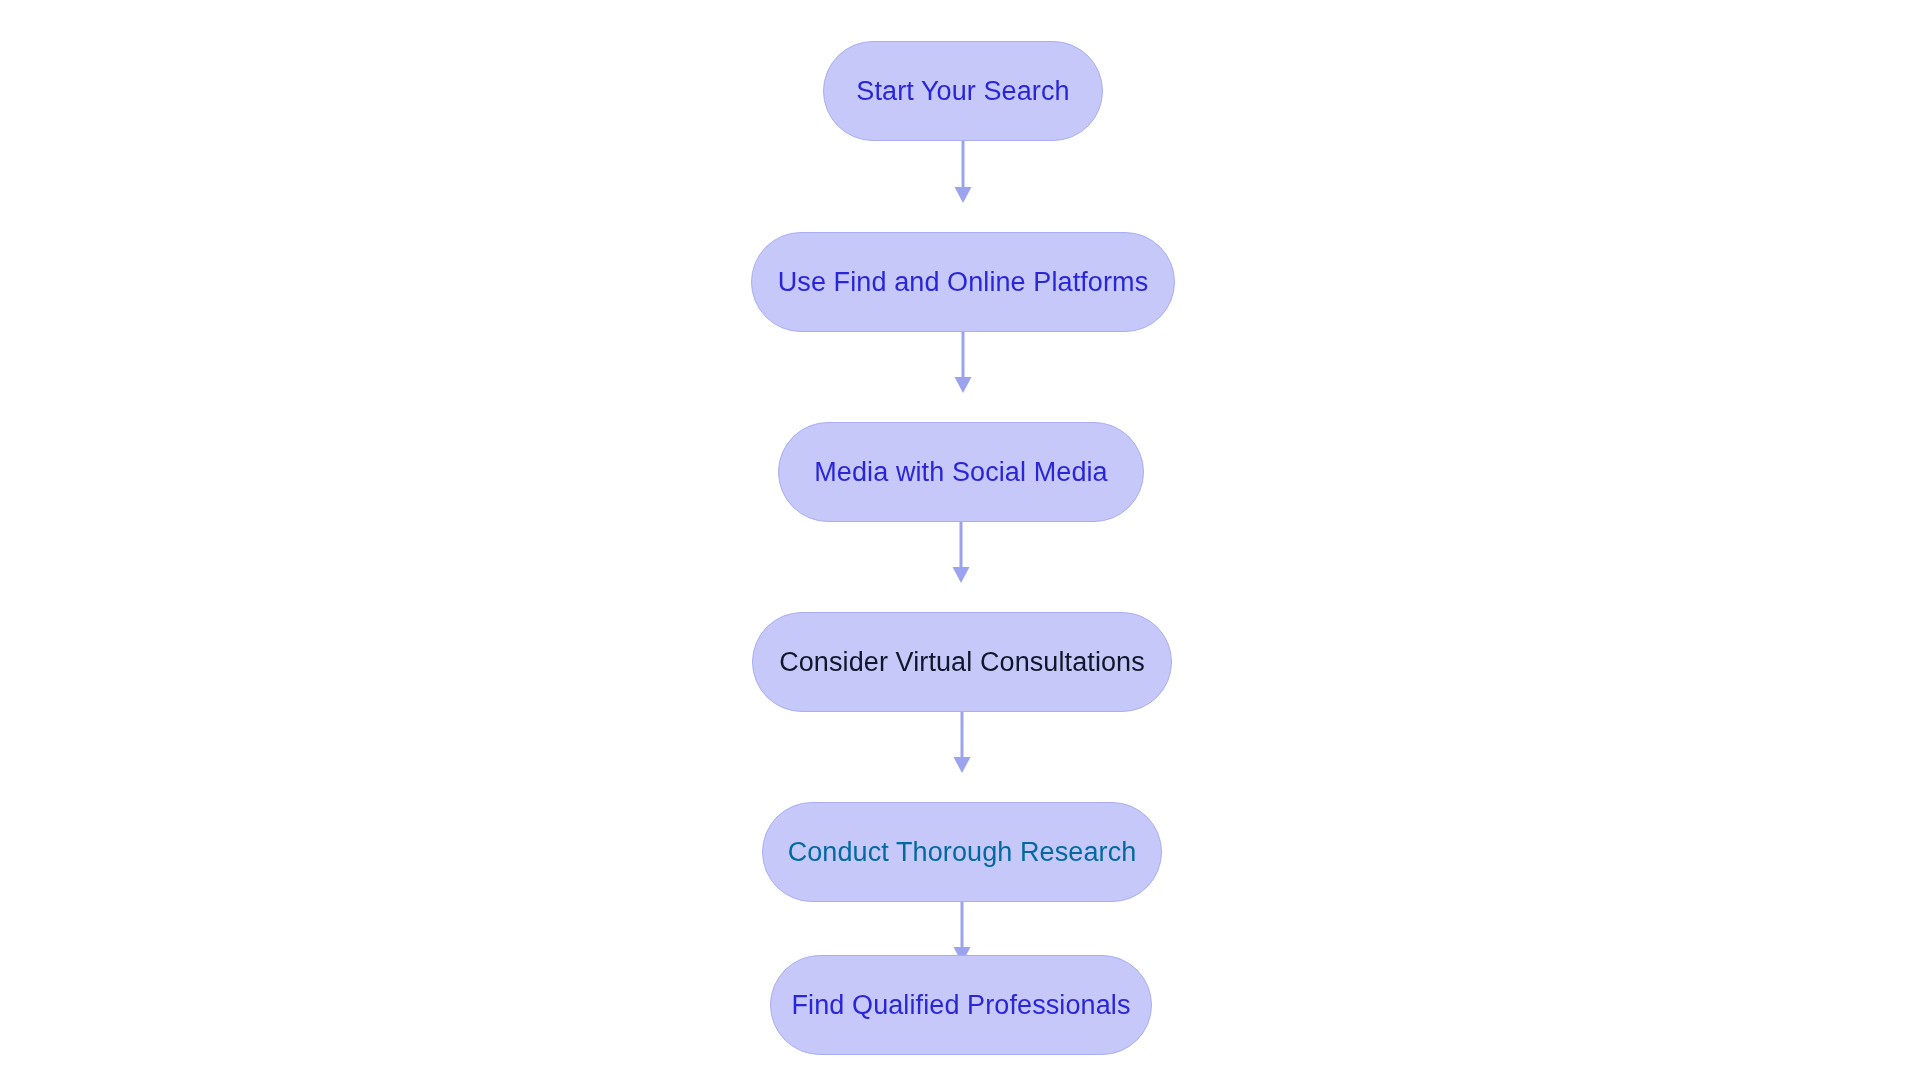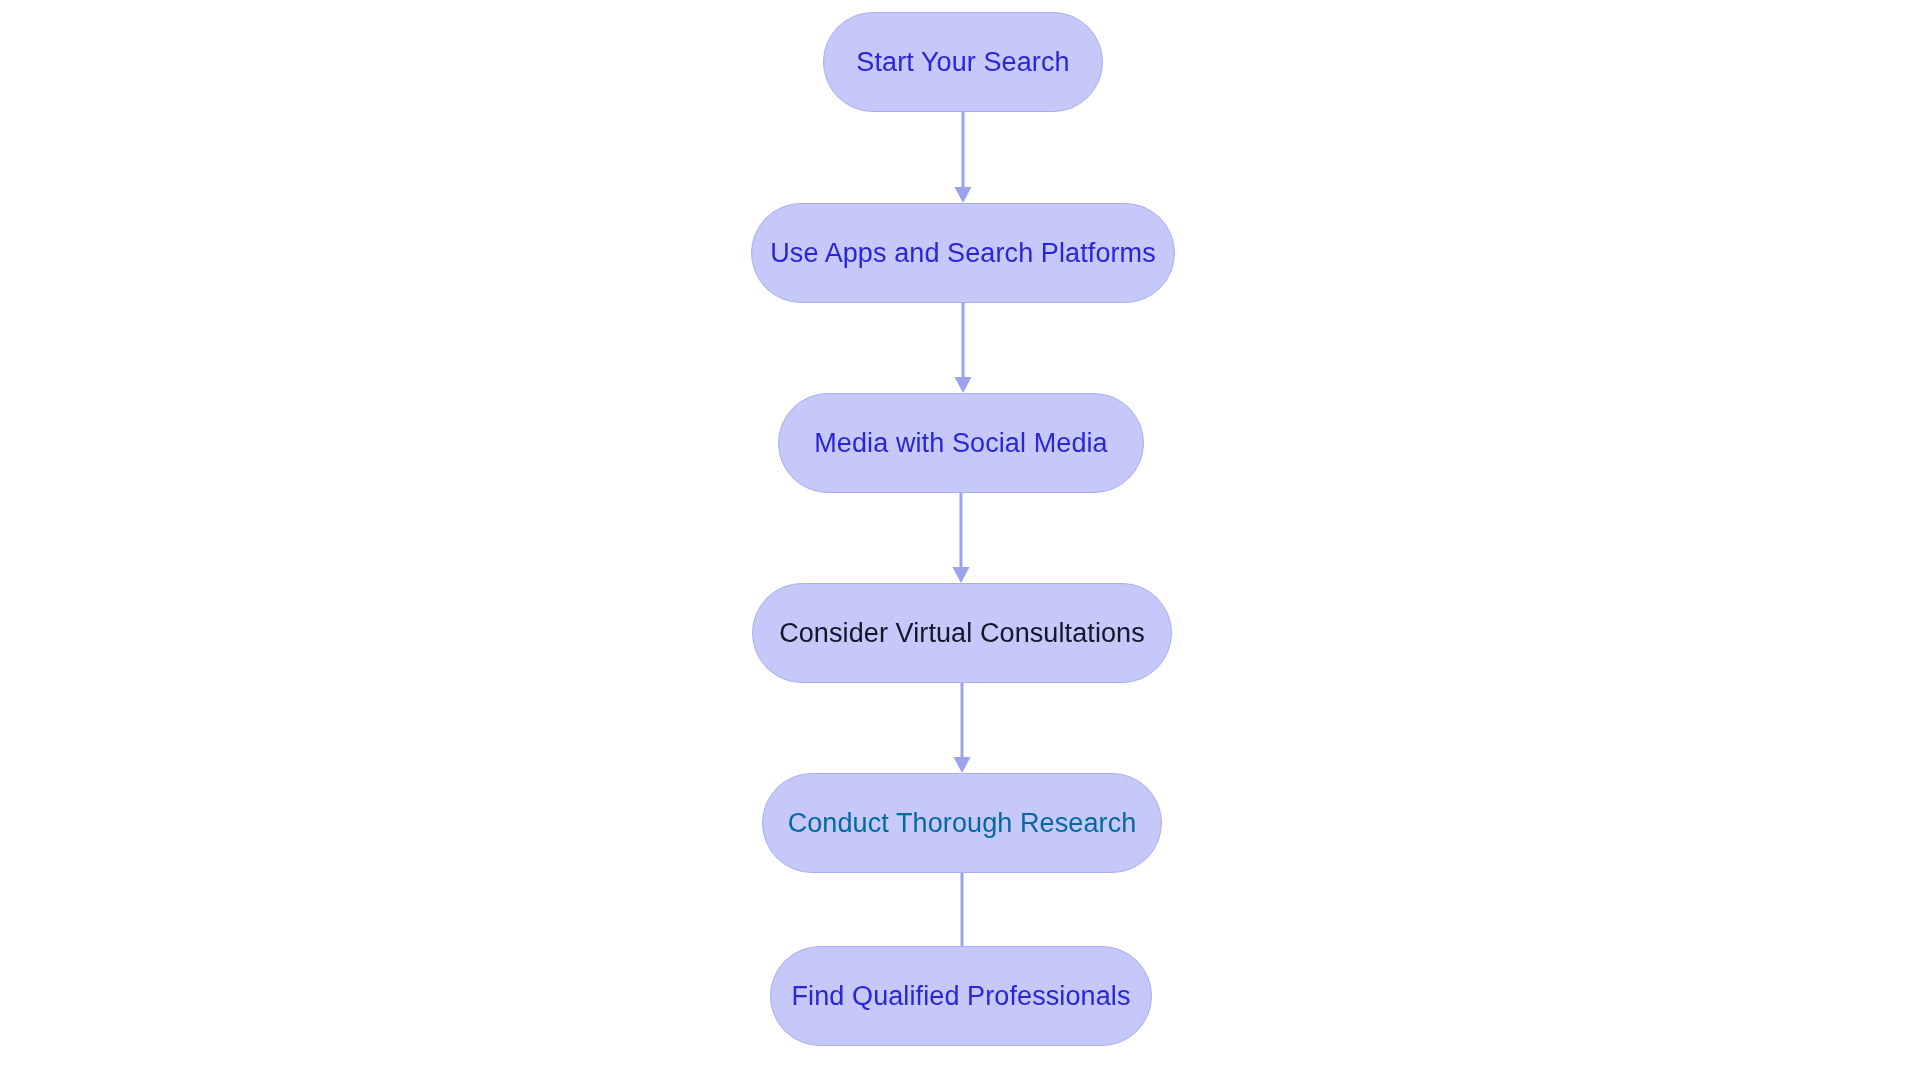--- a/index.html
+++ b/index.html
@@ -25,20 +25,21 @@
     position: absolute;
     box-sizing: border-box;
     height: 100px;
     border-radius: 50px;
     background: #c5c8f9;
     border: 1.6px solid #a9aef2;
     display: flex;
     align-items: center;
     justify-content: center;
     text-align: center;
+    margin-top: 29px;
   }
 
   .flow-node .node-label {
     color: #2a26d8;
     font-size: 27px;
     font-weight: 400;
     letter-spacing: 0.1px;
     line-height: 1;
     white-space: nowrap;
     font-family: "Liberation Sans", sans-serif;
@@ -89,28 +90,28 @@
           <line x1="20" y1="0" x2="20" y2="74" stroke="#9ba3ef" stroke-width="3"></line>
           <polygon points="11.5,74 28.5,74 20,90" fill="#9ba3ef"></polygon>
         </svg>
       </div>
     </div>
   <div id="node-layer">
       <div class="flow-node" style="left: 823px; top: 12px; width: 280px; height: 100px; background: rgb(197, 200, 249); border-color: rgb(169, 174, 242);">
         <span class="node-label" style="color: rgb(42, 38, 216);">Start Your Search</span>
       </div>
       <div class="flow-node" style="left: 751px; top: 203px; width: 424px; height: 100px; background: rgb(197, 200, 249); border-color: rgb(169, 174, 242);">
-        <span class="node-label" style="color: rgb(42, 38, 216);">Use Apps and Search Platforms</span>
+        <span class="node-label" style="color: rgb(42, 38, 216);">Use Find and Online Platforms</span>
       </div>
       <div class="flow-node" style="left: 778px; top: 393px; width: 366px; height: 100px; background: rgb(197, 200, 249); border-color: rgb(169, 174, 242);">
         <span class="node-label" style="color: rgb(42, 38, 216);">Media with Social Media</span>
       </div>
       <div class="flow-node" style="left: 752px; top: 583px; width: 420px; height: 100px; background: rgb(197, 200, 249); border-color: rgb(169, 174, 242);">
         <span class="node-label" style="color: #0f172a;">Consider Virtual Consultations</span>
       </div>
       <div class="flow-node" style="left: 762px; top: 773px; width: 400px; height: 100px; background: rgb(197, 200, 249); border-color: rgb(169, 174, 242);">
         <span class="node-label" style="color: #0369a1;">Conduct Thorough Research</span>
       </div>
-      <div class="flow-node" style="left: 770px; top: 946px; width: 382px; height: 100px; background: rgb(197, 200, 249); border-color: rgb(169, 174, 242);">
+      <div class="flow-node" style="left: 770px; top: 926px; width: 382px; height: 100px; background: rgb(197, 200, 249); border-color: rgb(169, 174, 242);">
         <span class="node-label" style="color: rgb(42, 38, 216);">Find Qualified Professionals</span>
       </div>
     </div>
 </div>
 
 </body></html>

